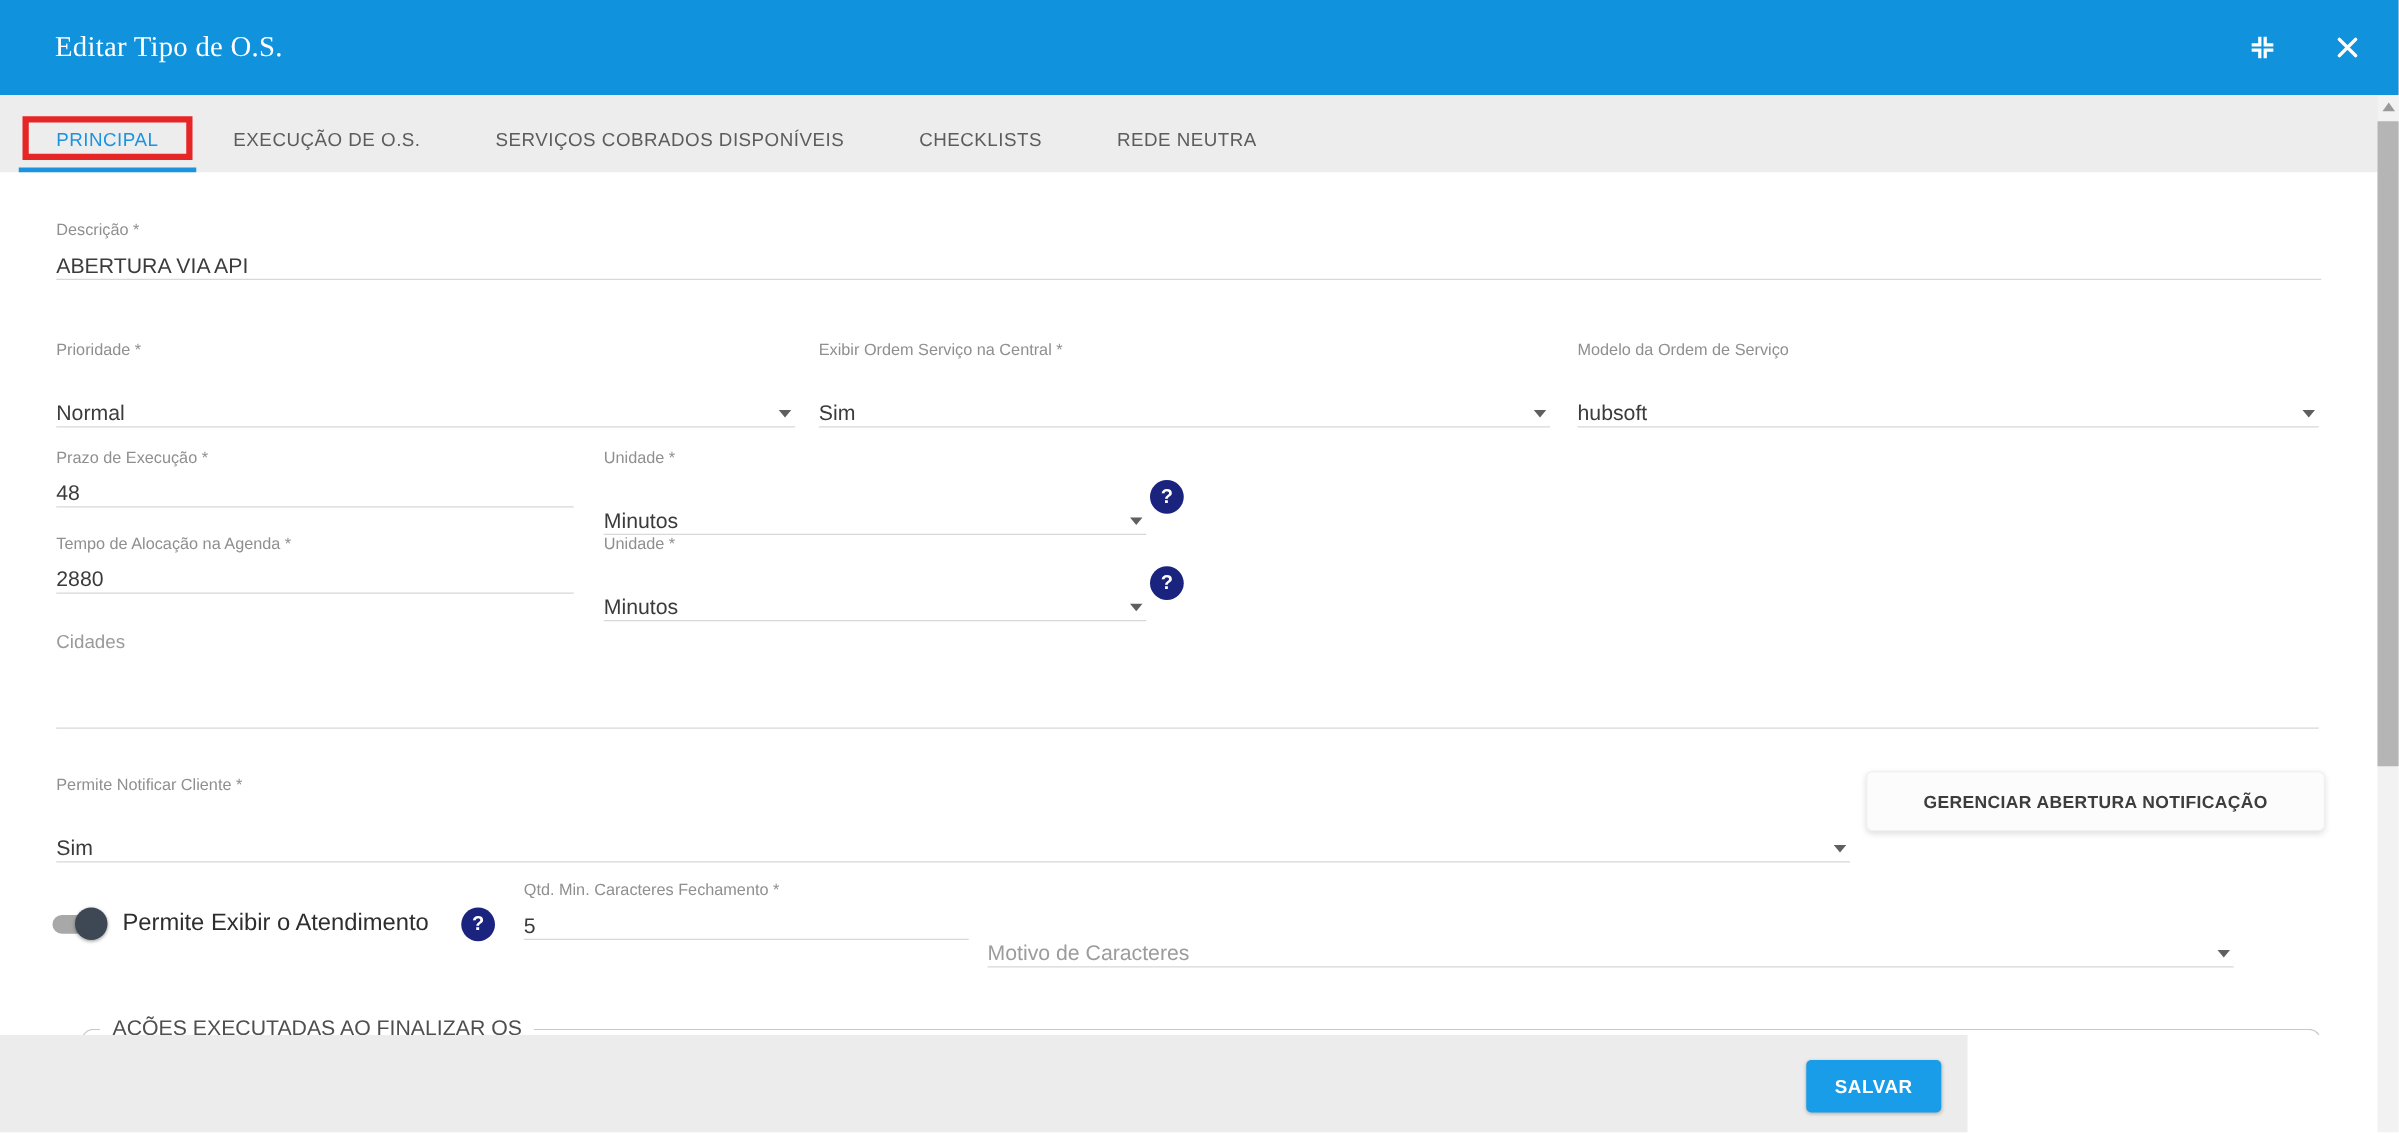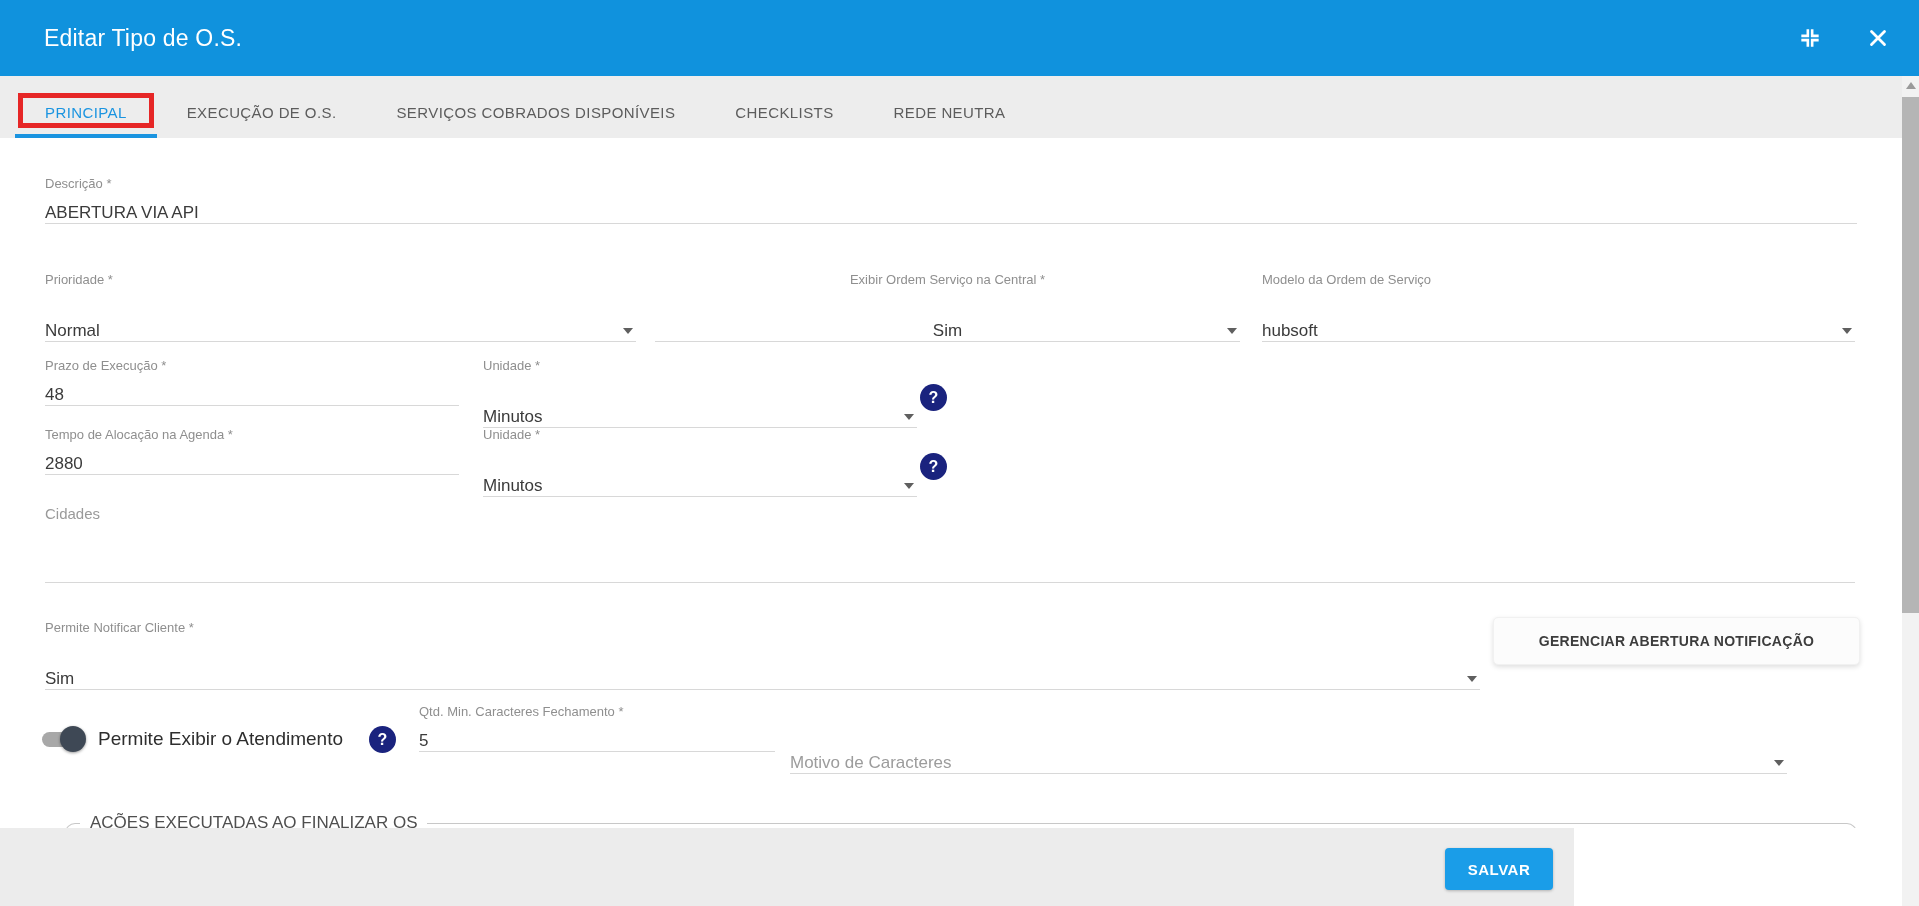--- a/index.html
+++ b/index.html
@@ -5,21 +5,21 @@
   * { box-sizing: border-box; margin: 0; padding: 0; }
   html,body { width:1919px; height:906px; overflow:hidden; }
   body {
     font-family: "Liberation Sans", sans-serif;
     background:#fff; position:relative;
   }
   
   .mheader {
     position:absolute; top:0; left:0; width:1919px; height:76px;
     background:#1092dd; display:flex; align-items:center;
-    padding:0 20px 0 44px; color:#fff;
+    padding:0 20px 0 44px; color:#fff;font-family:Liberation Serif, serif;
   }
   .mtitle { flex:1; font-size:23px; font-weight:500; letter-spacing:.2px; }
   .hicon { width:42px; height:42px; display:flex; align-items:center; justify-content:center; cursor:pointer; }
   .hicon + .hicon { margin-left:26px; }
   
   .tabs {
     position:absolute; top:76px; left:0; width:1919px; height:62px;
     background:#ededed; display:flex; align-items:stretch; padding-left:15px;
   }
   .tab {
@@ -150,21 +150,21 @@
   </div>
 
   <div class="field select" style="left:45px; top:134px; width:591px;">
     <div class="flabel">Prioridade *</div>
     <div class="fvalue">
       <span>Normal</span>
       <i class="caret"></i>
     </div>
   </div>
 
-  <div class="field select" style="left:655px; top:134px; width:585px;text-align:center;">
+  <div class="field select" style="left:655px; top:134px; width:585px;">
     <div class="flabel">Exibir Ordem Serviço na Central *</div>
     <div class="fvalue">
       <span>Sim</span>
       <i class="caret"></i>
     </div>
   </div>
 
   <div class="field select" style="left:1262px; top:134px; width:593px;">
     <div class="flabel">Modelo da Ordem de Serviço</div>
     <div class="fvalue">

